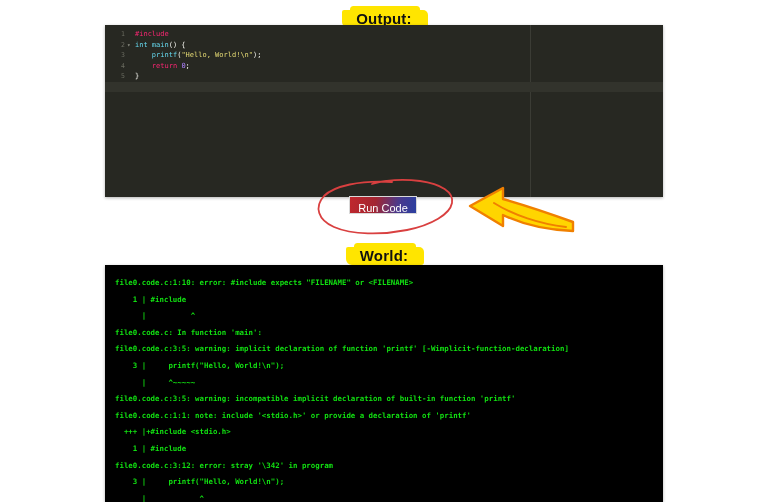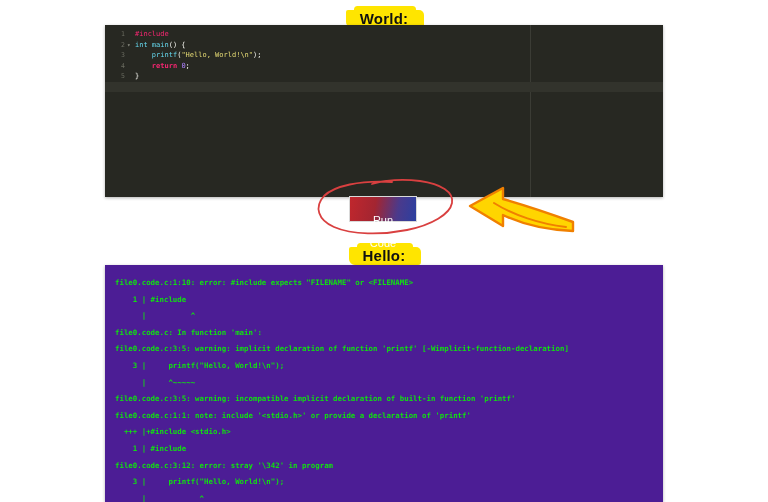--- a/index.html
+++ b/index.html
@@ -114,41 +114,41 @@
     left: 22px;
     color: #8f9086;
     font-size: 6px;
   }
   .ctext {
     position: absolute;
     left: 30px;
     color: #f8f8f2;
   }
   .tok-pre   { color: #f92672; text-align: center; }
-  .tok-kw    { color: #f92672; font-weight: bold; }
+  .tok-kw    { color: #f92672; }
   .tok-type  { color: #66d9ef; }
   .tok-fn    { color: #66d9ef; }
   .tok-str   { color: #e6db74; }
   .tok-num   { color: #ae81ff; }
   .tok-plain { color: #f8f8f2; }
 
   
   .run-btn {
     position: absolute;
     left: 349px;
     top: 196px;
     width: 68px;
-    height: 25px;
+    height: 18px;
     background: linear-gradient(100deg, #c0272d 0%, #a32531 38%, #4a3a8c 72%, #2b3fa0 100%);
     border: 1px solid #d9d9d9;
     color: #ffffff;
     font-size: 11px;
     font-family: "Liberation Sans", sans-serif;
     cursor: pointer;
-    padding: 12px;
+    padding: 0;
     line-height: 23px;
     text-align: center;
   }
 
   
   .annot {
     position: absolute;
     left: 0;
     top: 0;
     width: 768px;
@@ -156,21 +156,21 @@
     pointer-events: none;
   }
 
   
   .output {
     position: absolute;
     left: 105px;
     top: 265px;
     width: 558px;
     height: 237px;
-    background: #4c1d95;
+    background: #000000;
     box-shadow: 0 1px 3px rgba(0,0,0,0.30);
     overflow: hidden;
   }
   .out-lines {
     position: absolute;
     left: 10px;
     top: 10px;
     right: 0;
     font-family: "DejaVu Sans Mono", monospace;
     font-size: 7.4px;
@@ -178,39 +178,39 @@
     color: #11e011;
     white-space: pre;
     font-weight: bold;
   }
   .out-line { height: 16.6px; }
 </style>
 </head>
 <body>
 
 <div class="label-row" id="input-label">
-  <span class="marker">World:</span>
+  <span class="marker">Output:</span>
 </div>
 
 <div class="editor">
   <div class="editor-gutter"></div>
   <div class="ruler"></div>
   <div class="active-line"></div>
   <div class="code-lines" id="code-lines"><div class="cline"><span class="lnum">1</span><span class="ctext"><span class="tok-pre">#include</span></span></div><div class="cline"><span class="lnum">2</span><span class="fold">▾</span><span class="ctext"><span class="tok-type">int </span><span class="tok-fn">main</span><span class="tok-plain">() {</span></span></div><div class="cline"><span class="lnum">3</span><span class="ctext"><span class="tok-plain">    </span><span class="tok-fn">printf</span><span class="tok-plain">(</span><span class="tok-str">"Hello, World!\n"</span><span class="tok-plain">);</span></span></div><div class="cline"><span class="lnum">4</span><span class="ctext"><span class="tok-plain">    </span><span class="tok-kw">return </span><span class="tok-num">0</span><span class="tok-plain">;</span></span></div><div class="cline"><span class="lnum">5</span><span class="ctext"><span class="tok-plain">}</span></span></div></div>
 </div>
 
 <button class="run-btn">Run Code</button>
 
 <svg class="annot" viewBox="0 0 768 502">
 
   <path d="M 392 182 C 360 180 334 186 324 196 C 314 207 318 220 334 227 C 352 235 382 235 407 230 C 432 225 450 214 452 203 C 454 192 441 184 420 181 C 404 179 386 180 372 184" fill="none" stroke="#d94040" stroke-width="1.8" stroke-linecap="round"></path>
 
   <path d="M 573 231 C 548 230 522 224 503 215 L 503 226 L 470 206 L 503 188 L 503 199 C 524 205 551 214 573 222 Z" fill="#ffd500" stroke="#f08000" stroke-width="2.4" stroke-linejoin="round"></path>
   <path d="M 566 227 C 540 224 513 215 494 203" fill="none" stroke="#f08000" stroke-width="2" stroke-linecap="round"></path>
 </svg>
 
 <div class="label-row" id="output-label">
-  <span class="marker">Hello:</span>
+  <span class="marker">World:</span>
 </div>
 
 <div class="output">
   <div class="out-lines" id="out-lines"><div class="out-line">file0.code.c:1:10: error: #include expects "FILENAME" or &lt;FILENAME&gt;</div><div class="out-line">    1 | #include</div><div class="out-line">      |          ^</div><div class="out-line">file0.code.c: In function 'main':</div><div class="out-line">file0.code.c:3:5: warning: implicit declaration of function 'printf' [-Wimplicit-function-declaration]</div><div class="out-line">    3 |     printf("Hello, World!\n");</div><div class="out-line">      |     ^~~~~~</div><div class="out-line">file0.code.c:3:5: warning: incompatible implicit declaration of built-in function 'printf'</div><div class="out-line">file0.code.c:1:1: note: include '&lt;stdio.h&gt;' or provide a declaration of 'printf'</div><div class="out-line">  +++ |+#include &lt;stdio.h&gt;</div><div class="out-line">    1 | #include</div><div class="out-line">file0.code.c:3:12: error: stray '\342' in program</div><div class="out-line">    3 |     printf("Hello, World!\n");</div><div class="out-line">      |            ^</div></div>
 </div>
 
 </body></html>

